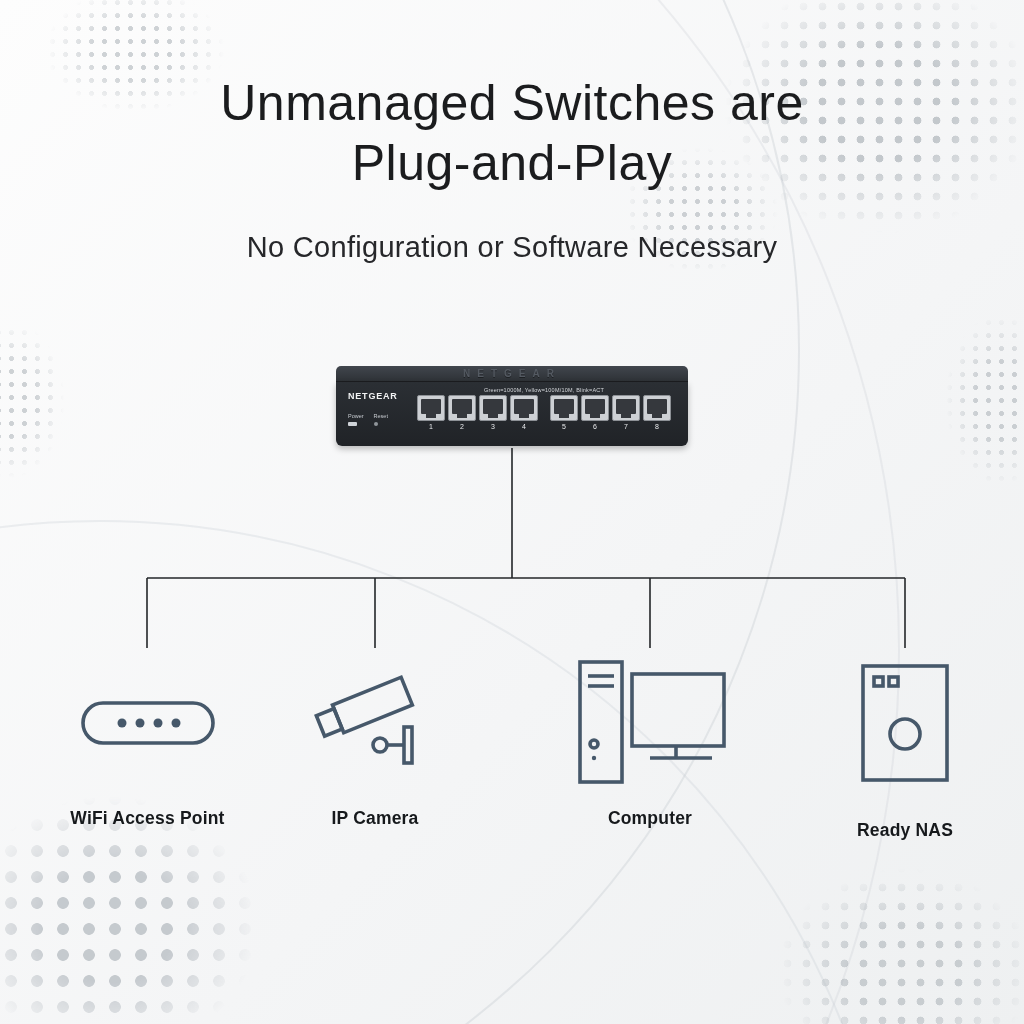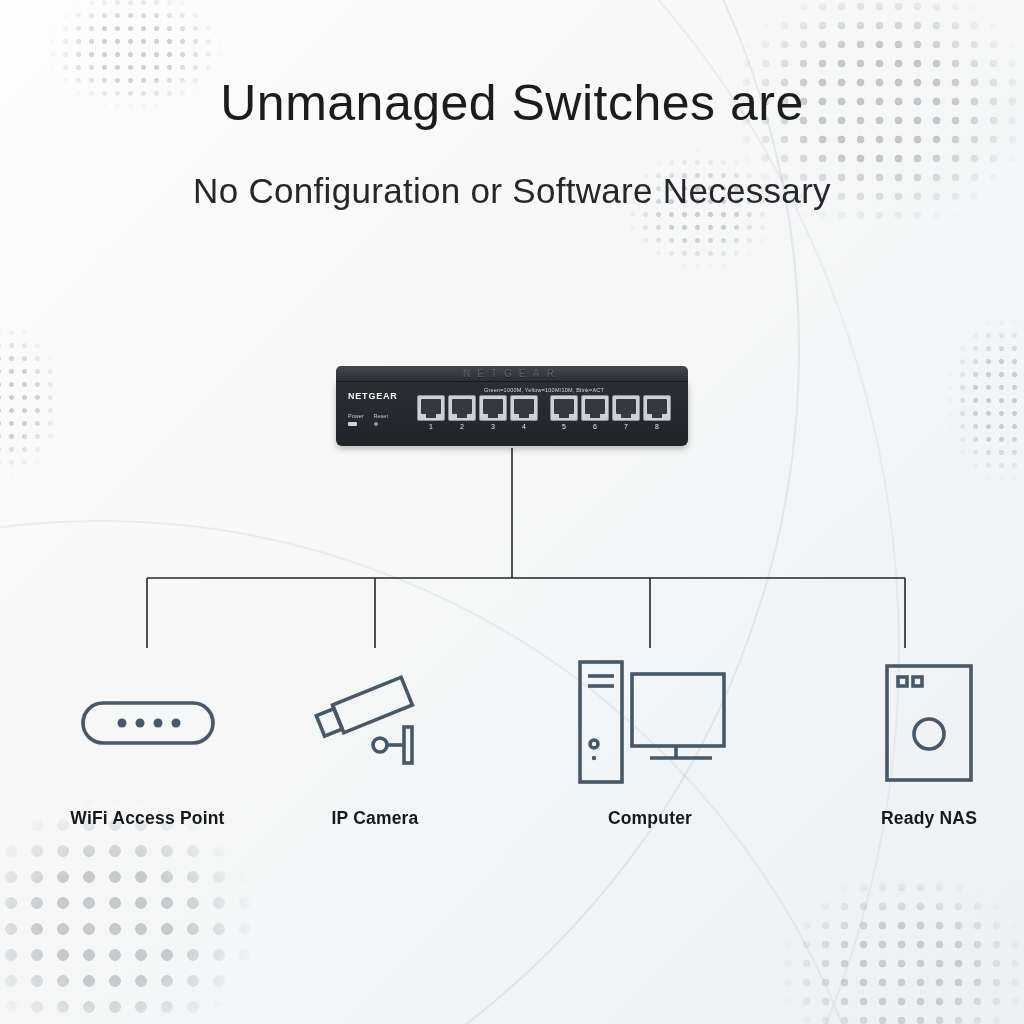--- a/index.html
+++ b/index.html
@@ -40,21 +40,21 @@
     pointer-events: none;
   }
 
   
   .header { position: absolute; top: 46px; left: 0; width: 100%; text-align: center; margin-top: 27px; }
   .title {
     font-size: 50px; line-height: 1.2; font-weight: 400;
     color: #1b1c1e; letter-spacing: .5px;
   }
   .subtitle {
-    margin-top: 38px; font-size: 35px; font-weight: 400;
+    margin-top: 38px; font-size: 29px; font-weight: 400;
     color: #26272a; letter-spacing: .3px;
   }
 
   
   .switch-wrap {
     position: absolute; top: 366px; left: 512px; transform: translateX(-50%);
     width: 352px;
   }
   .switch-top {
     height: 16px;
@@ -115,21 +115,21 @@
   .device-label {
     margin-top: 10px; font-size: 17.5px; font-weight: bold;
     color: #16191c; letter-spacing: .2px; white-space: nowrap;
   }
   .icon-svg { stroke: #46586a; fill: none; stroke-width: 3.6; }
   .icon-fill { fill: #46586a; stroke: none; }
 
   .dev-wifi     { left: 65px;  width: 165px; text-align: right; }
   .dev-camera   { left: 293px; width: 164px; justify-content: flex-end; }
   .dev-computer { left: 558px; width: 184px; }
-  .dev-nas      { left: 842px; width: 174px; }
+  .dev-nas      { left: 818px; width: 174px; gap: 12px; }
 </style>
 </head>
 <body>
 
 <div class="canvas">
 
   <div class="curve" style="width:1700px;height:1700px;left:-900px;top:-500px;"></div>
   <div class="curve" style="width:2000px;height:2000px;left:-1100px;top:-350px;border-color:rgba(200,206,212,.28);"></div>
   <div class="curve" style="width:1600px;height:1600px;left:-700px;top:520px;border-color:rgba(200,206,212,.3);"></div>
 
@@ -137,20 +137,21 @@
   <div class="dots dots-md fade" style="left:680px;top:-60px;width:400px;height:330px;opacity:.65;"></div>
   <div class="dots dots-sm fade" style="left:600px;top:130px;width:200px;height:160px;"></div>
   <div class="dots dots-sm fade" style="left:930px;top:290px;width:140px;height:220px;"></div>
   <div class="dots dots-lg fade" style="left:-80px;top:760px;width:380px;height:330px;opacity:.6;"></div>
   <div class="dots dots-md fade" style="left:740px;top:840px;width:330px;height:260px;"></div>
   <div class="dots dots-sm fade" style="left:-60px;top:300px;width:140px;height:200px;"></div>
 
   <div class="header">
     <div class="title">
       <div>Unmanaged Switches are</div>
+      <div>Plug-and-Play</div>
     </div>
     <div class="subtitle">No Configuration or Software Necessary</div>
   </div>
 
   <div class="switch-wrap">
     <div class="switch-top">NETGEAR</div>
     <div class="switch-front">
       <div class="front-left">
         <div class="sw-brand">NETGEAR</div>
         <div class="sw-ctrl">

